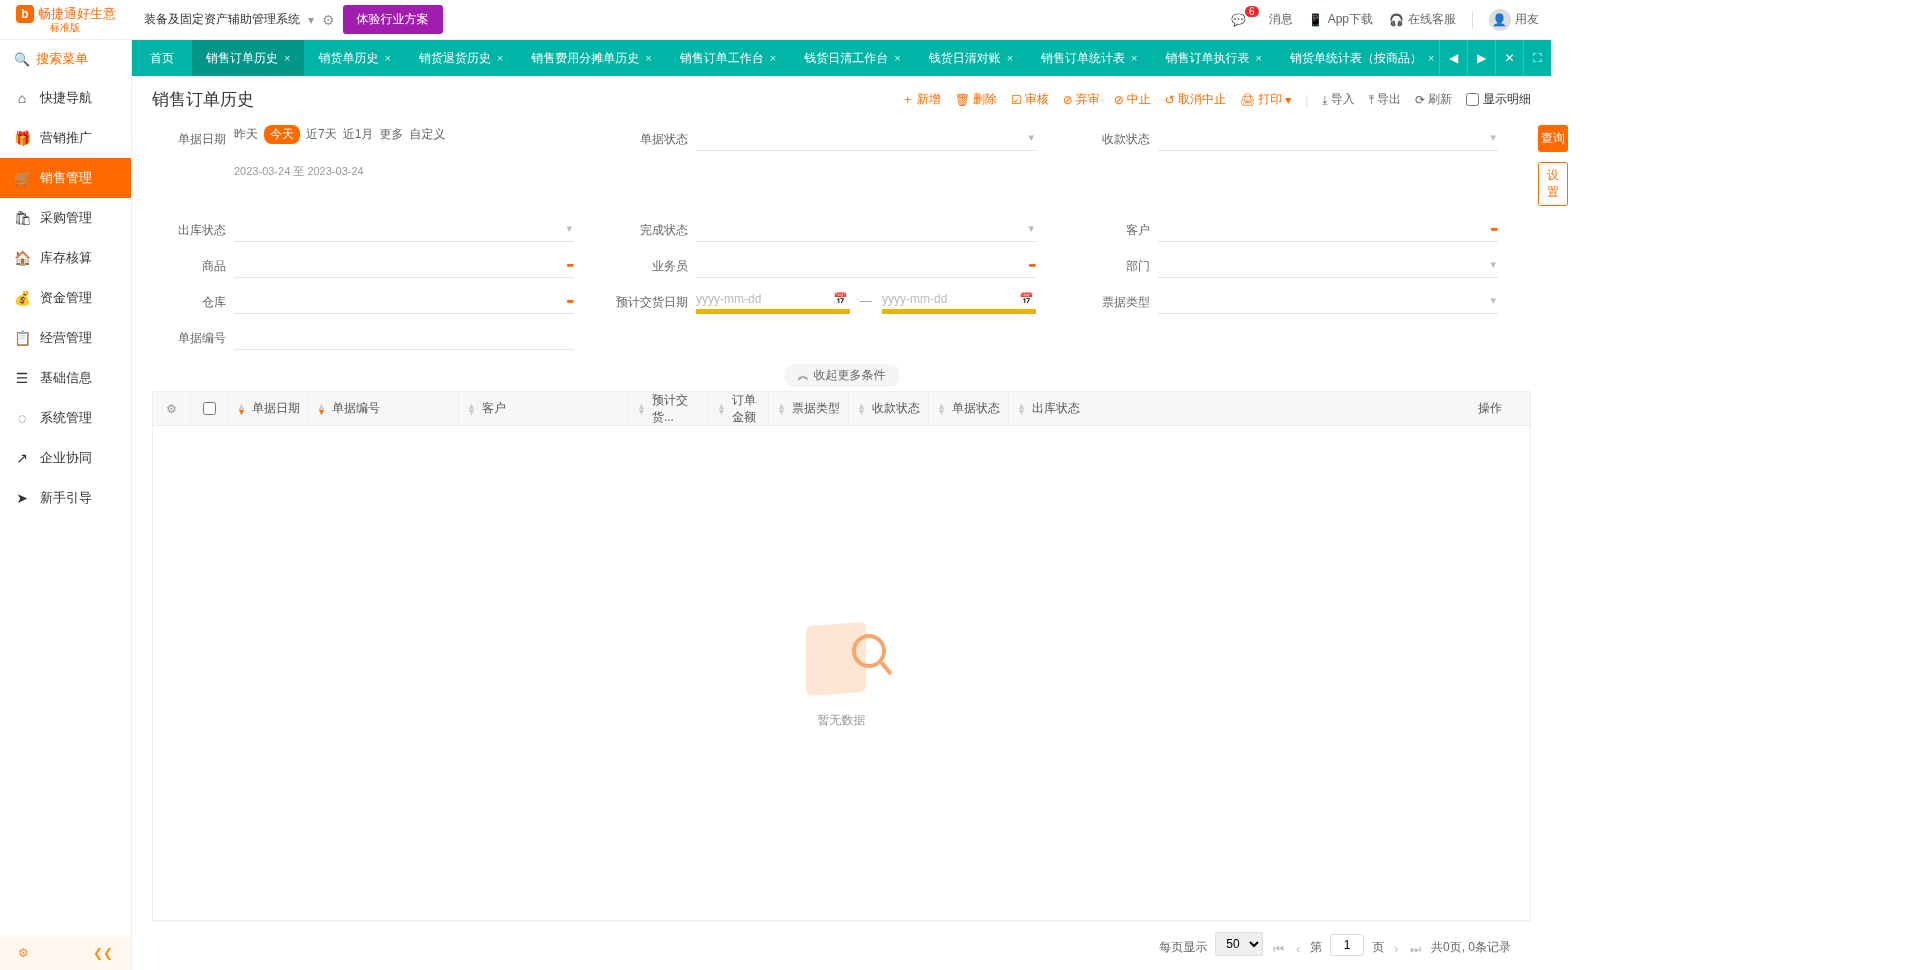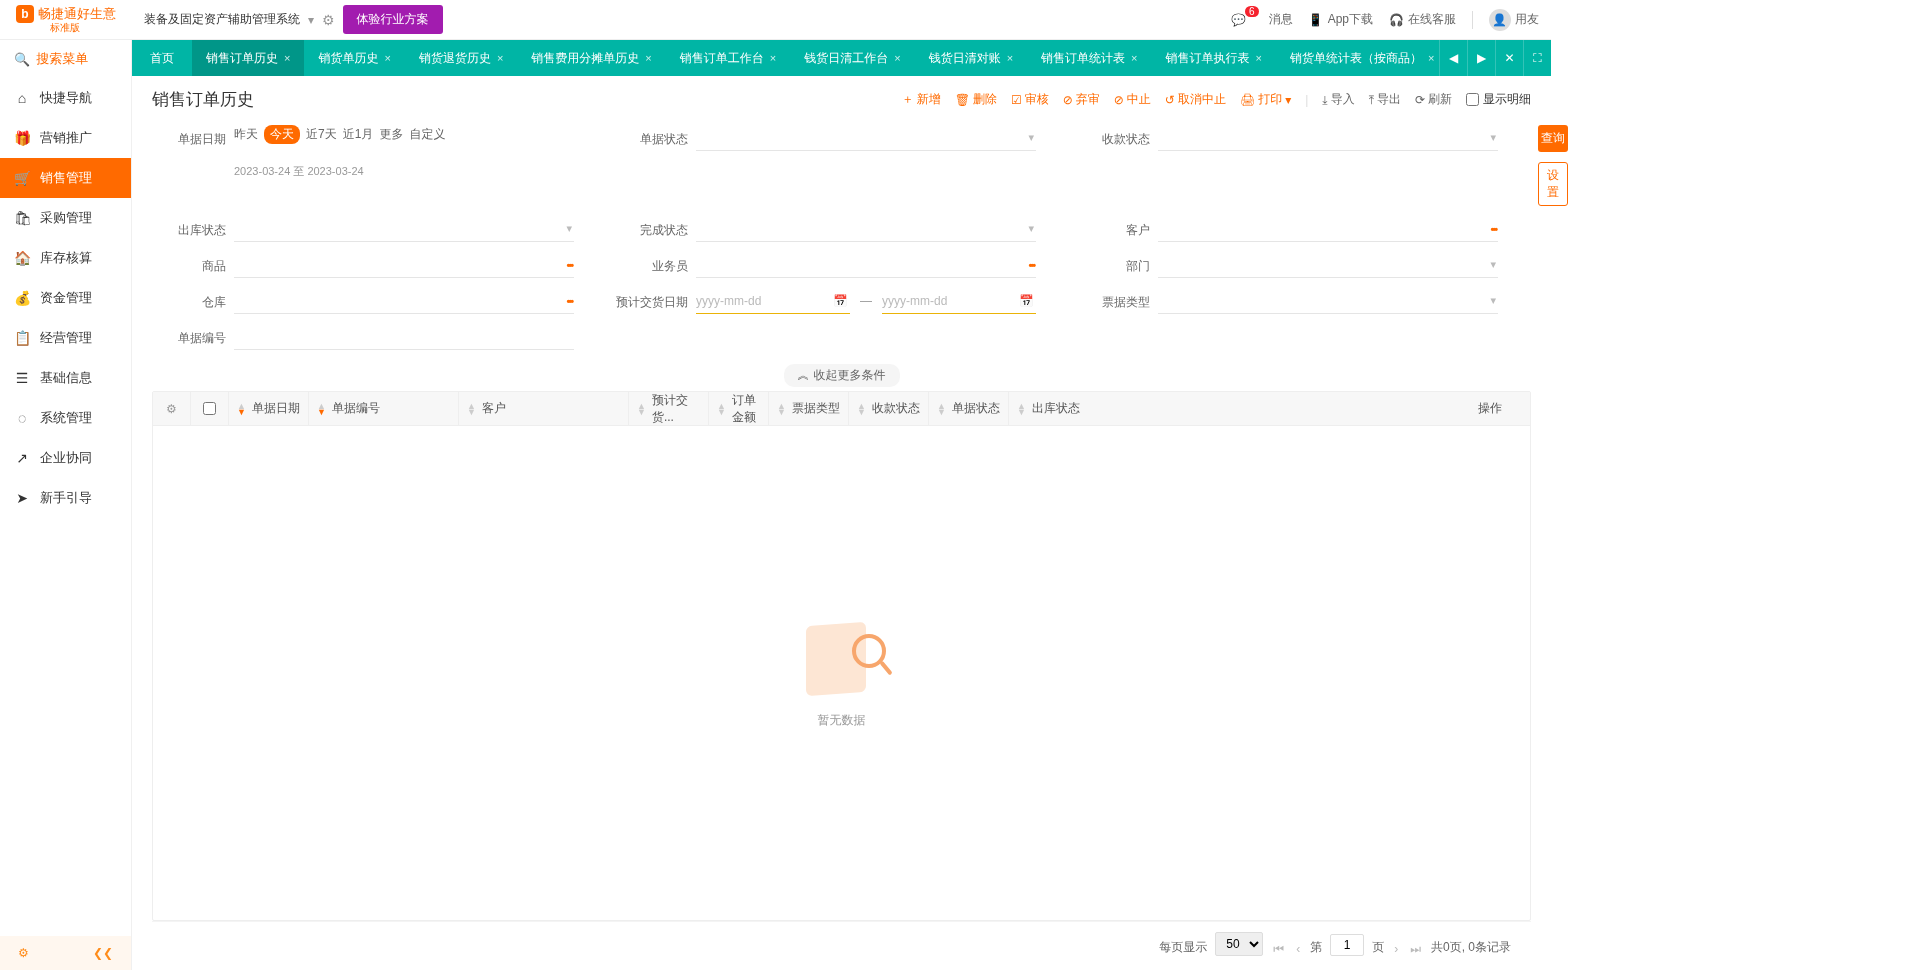--- a/index.html
+++ b/index.html
@@ -62,21 +62,21 @@
 .filter-cell { display: flex; align-items: flex-start; }
 .filter-label { width: 82px; text-align: right; color: #666; font-size: 12px; padding-top: 6px; padding-right: 8px; flex-shrink: 0; }
 .filter-input { width: 340px; border-bottom: 1px solid #e5e5e5; min-height: 26px; display: flex; align-items: center; position: relative; padding-right: 18px; }
 .filter-input .suffix { position: absolute; right: 2px; color: #bbb; font-size: 11px; }
 .filter-input .suffix.orange { color: #ff6a00; font-weight: bold; letter-spacing: -2px; }
 .date-chips { display: flex; gap: 6px; align-items: center; font-size: 12px; color: #666; flex-wrap: wrap; }
 .date-chips .chip { cursor: pointer; }
 .date-chips .chip.active { background: #ff6a00; color: #fff; padding: 1px 6px; border-radius: 8px; }
 .date-sub { font-size: 11px; color: #999; margin-top: 20px; }
 .date-range-pair { display: flex; align-items: center; gap: 10px; }
-.date-half { flex: 1; border-bottom: 1px solid #eab308; min-height: 26px; display: flex; align-items: center; position: relative; color: #bbb; padding-right: 18px; text-align: center; }
+.date-half { flex: 1; border-bottom: 5px solid #eab308; min-height: 26px; display: flex; align-items: center; position: relative; color: #bbb; padding-right: 18px; text-align: center; }
 .date-half .cal { position: absolute; right: 2px; color: #ff6a00; font-size: 12px; }
 .filter-side { display: flex; flex-direction: column; gap: 10px; width: 60px; }
 .btn-primary { background: #ff6a00; color: #fff; border: none; padding: 5px 0; border-radius: 3px; font-size: 12px; cursor: pointer; }
 .btn-outline { background: #fff; color: #ff6a00; border: 1px solid #ff6a00; padding: 4px 8px; border-radius: 3px; font-size: 12px; cursor: pointer; }
 .collapse-bar { text-align: center; padding: 4px 0; }
 .collapse-pill { display: inline-flex; align-items: center; gap: 4px; background: #f5f5f5; padding: 3px 14px; border-radius: 10px; font-size: 12px; color: #666; cursor: pointer; }
 
 
 .table-wrap { margin: 0 20px; border: 1px solid #eee; border-radius: 2px; flex: 1; display: flex; flex-direction: column; min-height: 0; }
 .thead { display: flex; background: #f7f7f7; border-bottom: 1px solid #eee; height: 34px; align-items: center; font-size: 12px; color: #555; }

